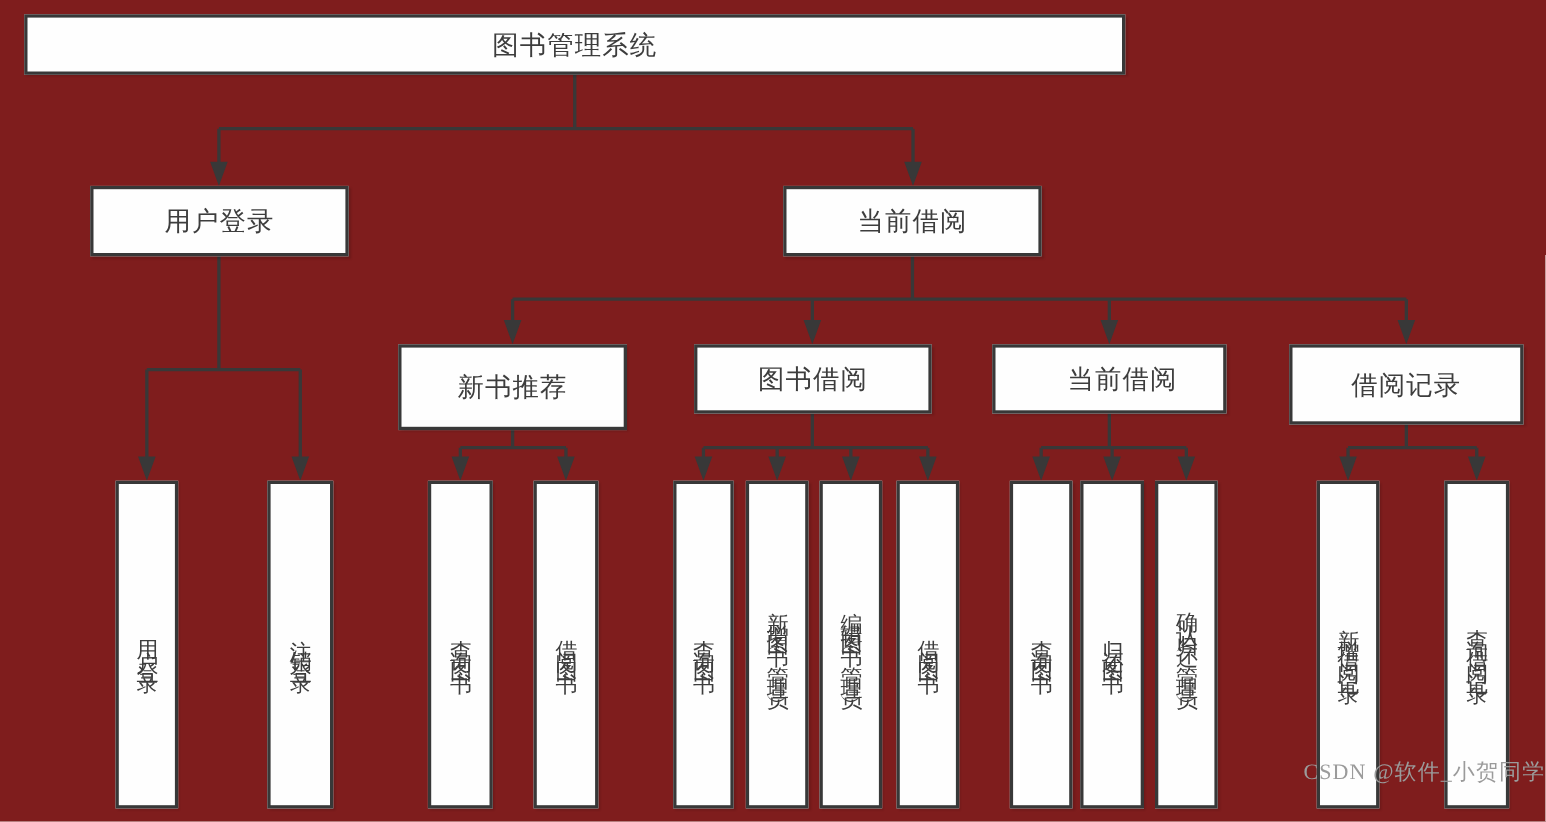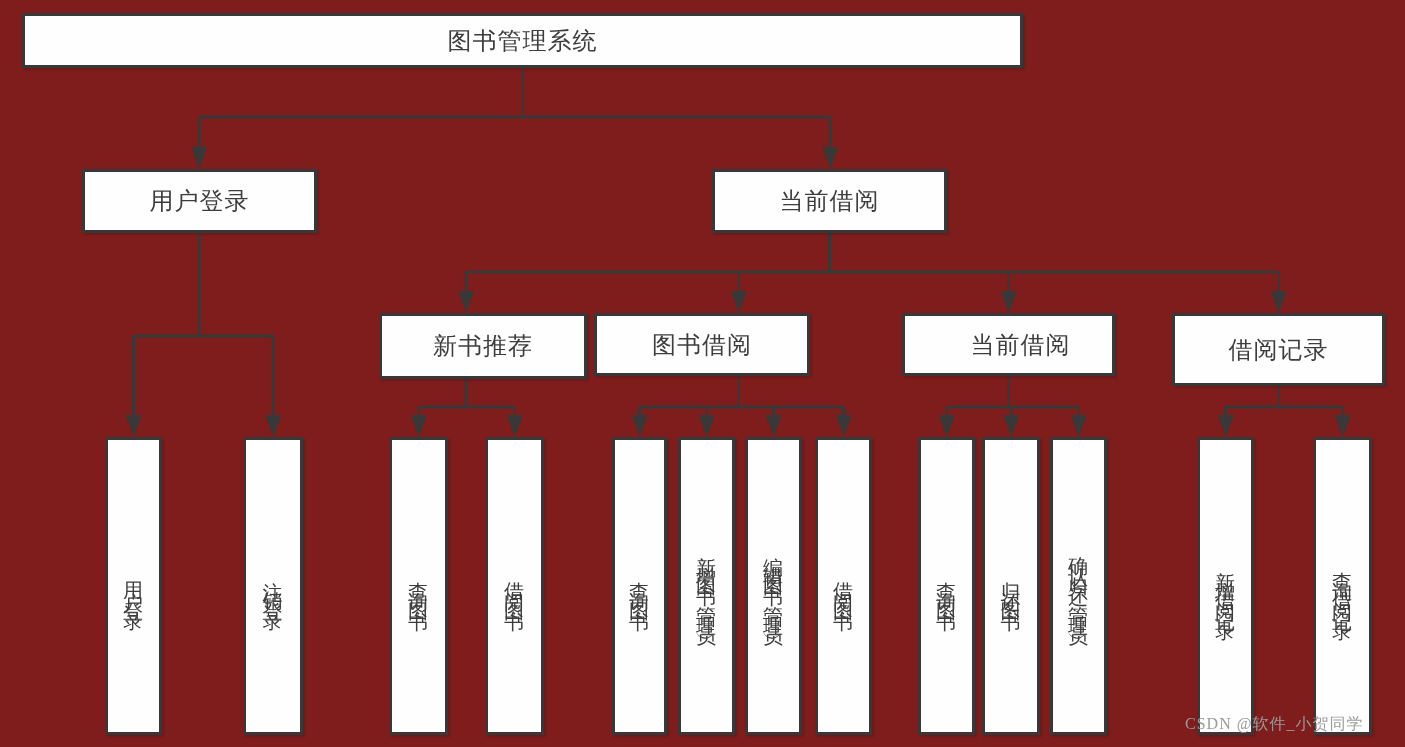--- a/index.html
+++ b/index.html
@@ -12,22 +12,22 @@
     position:absolute;z-index:2;box-sizing:border-box;background:#fefefe;
     border:3px solid #383838;display:flex;align-items:center;justify-content:center;
     box-shadow:2px 2px 2px rgba(0,0,0,0.15);
   }
   .h-label{font-size:24px;letter-spacing:1px;white-space:nowrap;}
   .leaf .v-label{
     writing-mode:vertical-rl;text-orientation:upright;
     font-size:20px;letter-spacing:10px;line-height:1;white-space:nowrap;
   }
   .watermark{
-    position:absolute;z-index:3;left:1185px;top:714px;
-    font-size:16px;color:#9b9b9b;letter-spacing:1px;white-space:nowrap;
+    position:absolute;z-index:3;left:1185px;top:688px;
+    font-size:20px;color:#9b9b9b;letter-spacing:1px;white-space:nowrap;
   }
 </style>
 </head>
 <body>
 
 <div class="stage">
 
   <svg class="connectors" width="1405" height="747" viewBox="0 0 1405 747">
     <g stroke="#383838" stroke-width="3" fill="none">
 
@@ -72,24 +72,24 @@
     <span class="h-label">图书管理系统</span>
   </div>
 
   <div class="box" style="left:82px;top:169px;width:235px;height:64px;">
     <span class="h-label">用户登录</span>
   </div>
   <div class="box" style="left:712px;top:169px;width:235px;height:64px;">
     <span class="h-label">当前借阅</span>
   </div>
 
-  <div class="box" style="left:362px;top:313px;width:208px;height:66px;margin-left:17px;">
+  <div class="box" style="left:362px;top:313px;width:208px;height:78px;">
     <span class="h-label">新书推荐</span>
   </div>
-  <div class="box" style="left:594px;top:313px;width:216px;height:63px;">
+  <div class="box" style="left:631px;top:313px;width:216px;height:63px;">
     <span class="h-label">图书借阅</span>
   </div>
   <div class="box" style="left:902px;top:313px;width:213px;height:63px;padding-left:24px;">
     <span class="h-label">当前借阅</span>
   </div>
   <div class="box" style="left:1172px;top:313px;width:213px;height:73px;">
     <span class="h-label">借阅记录</span>
   </div>
 
   <div class="box leaf" style="left:105px;top:437px;width:57px;height:298px;">

